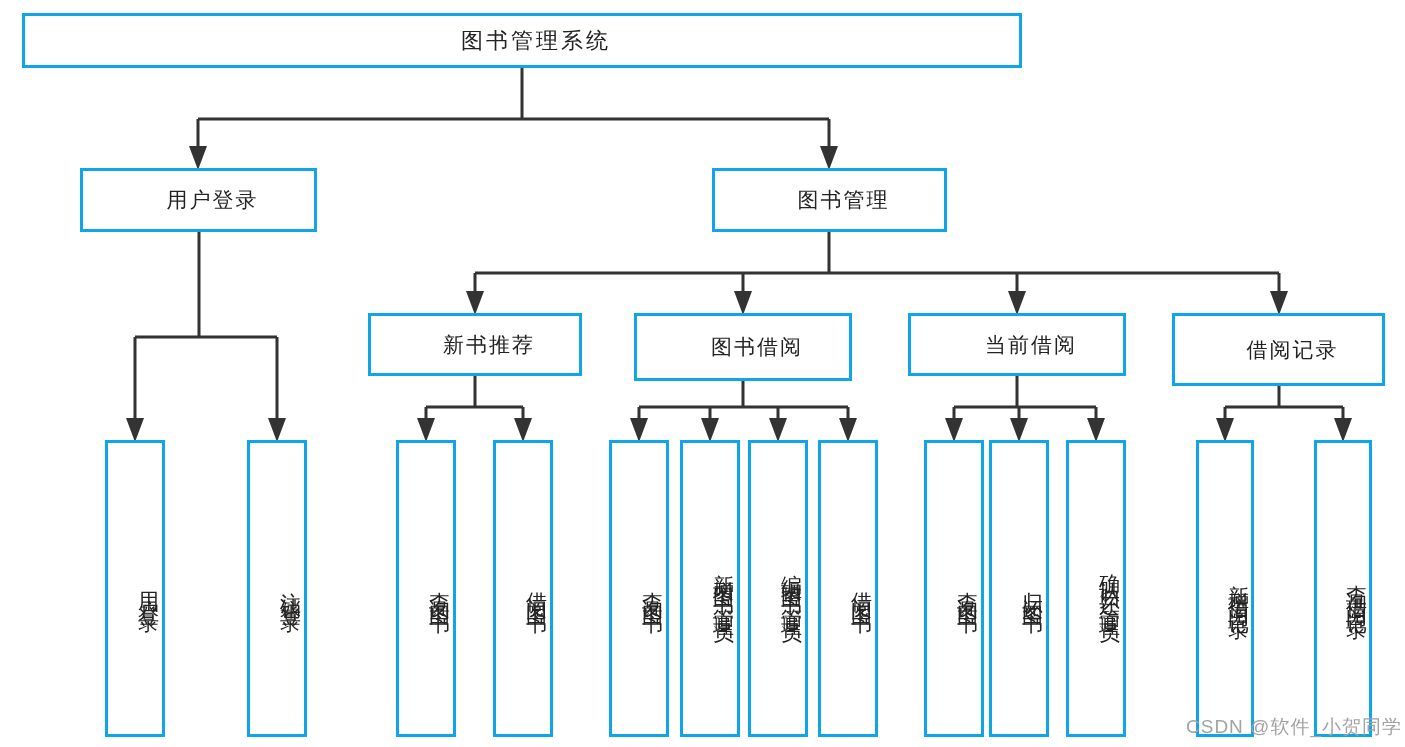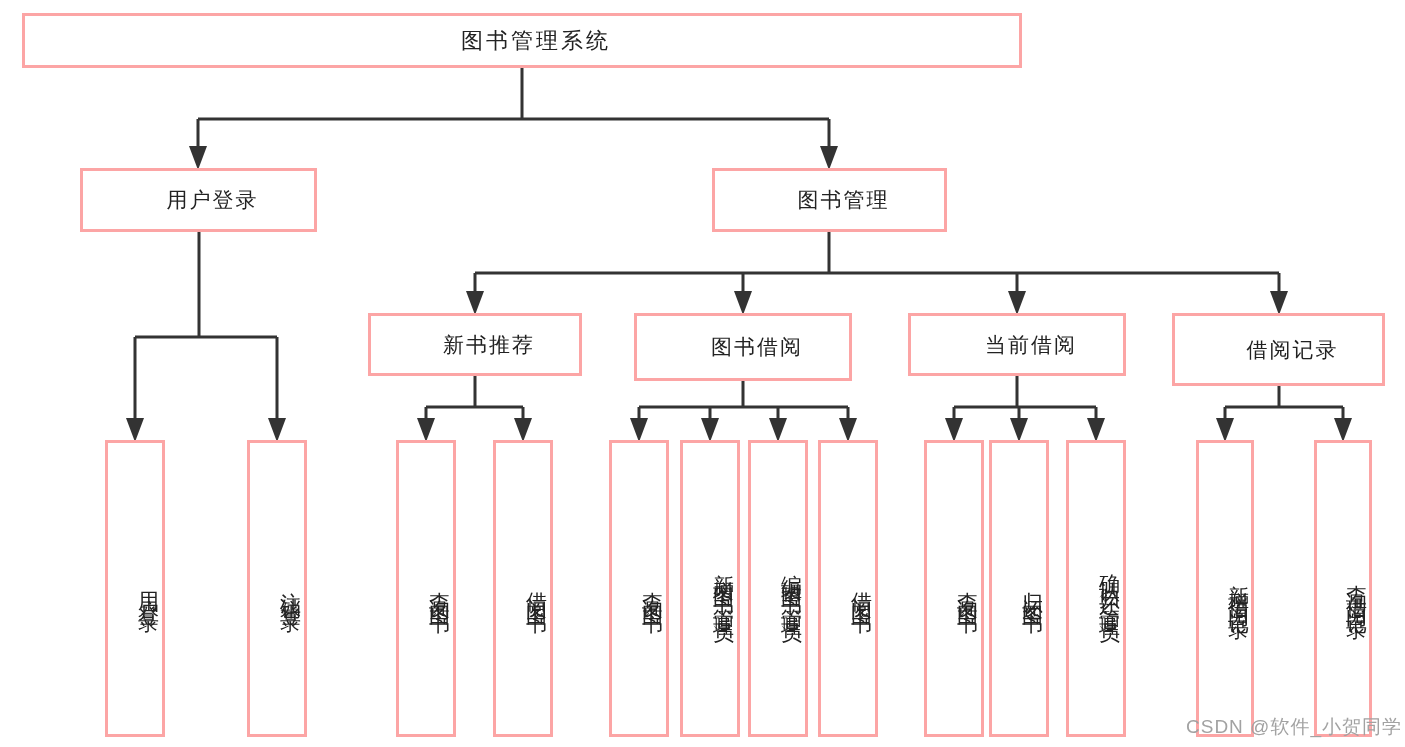--- a/index.html
+++ b/index.html
@@ -16,21 +16,21 @@
     overflow: hidden;
   }
   #connectors {
     position: absolute;
     left: 0;
     top: 0;
   }
   .node {
     position: absolute;
     background: #ffffff;
-    border: 3px solid #fca5a5;
+    border: 3px solid #0ea5e9;
     box-sizing: border-box;
     display: flex;
     align-items: center;
     justify-content: center;
     color: #222222;
     padding-left: 28px;
   }
   .hlabel {
     font-size: 21px;
     letter-spacing: 2px;

